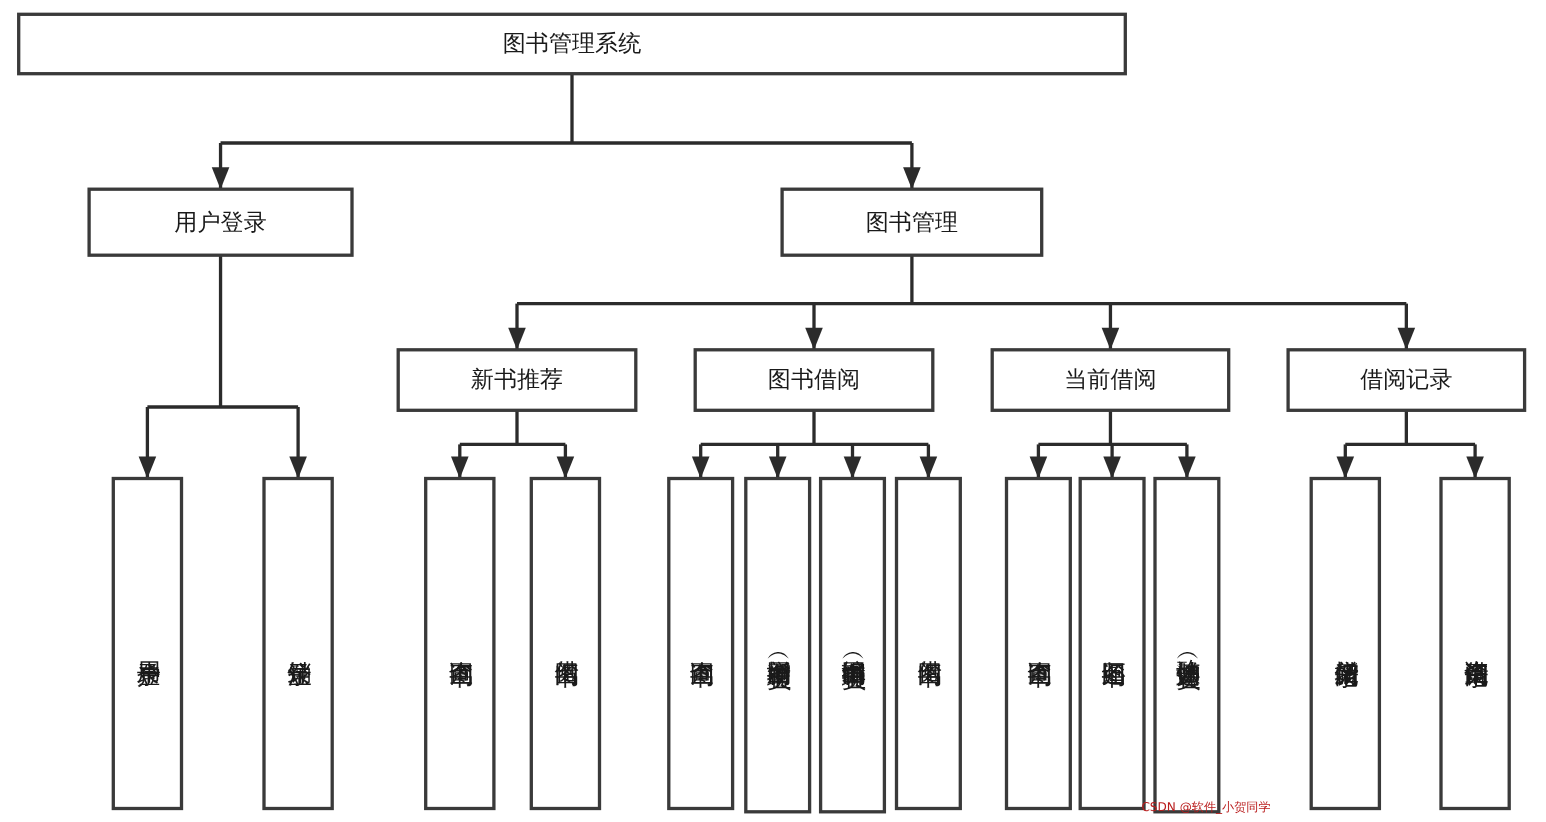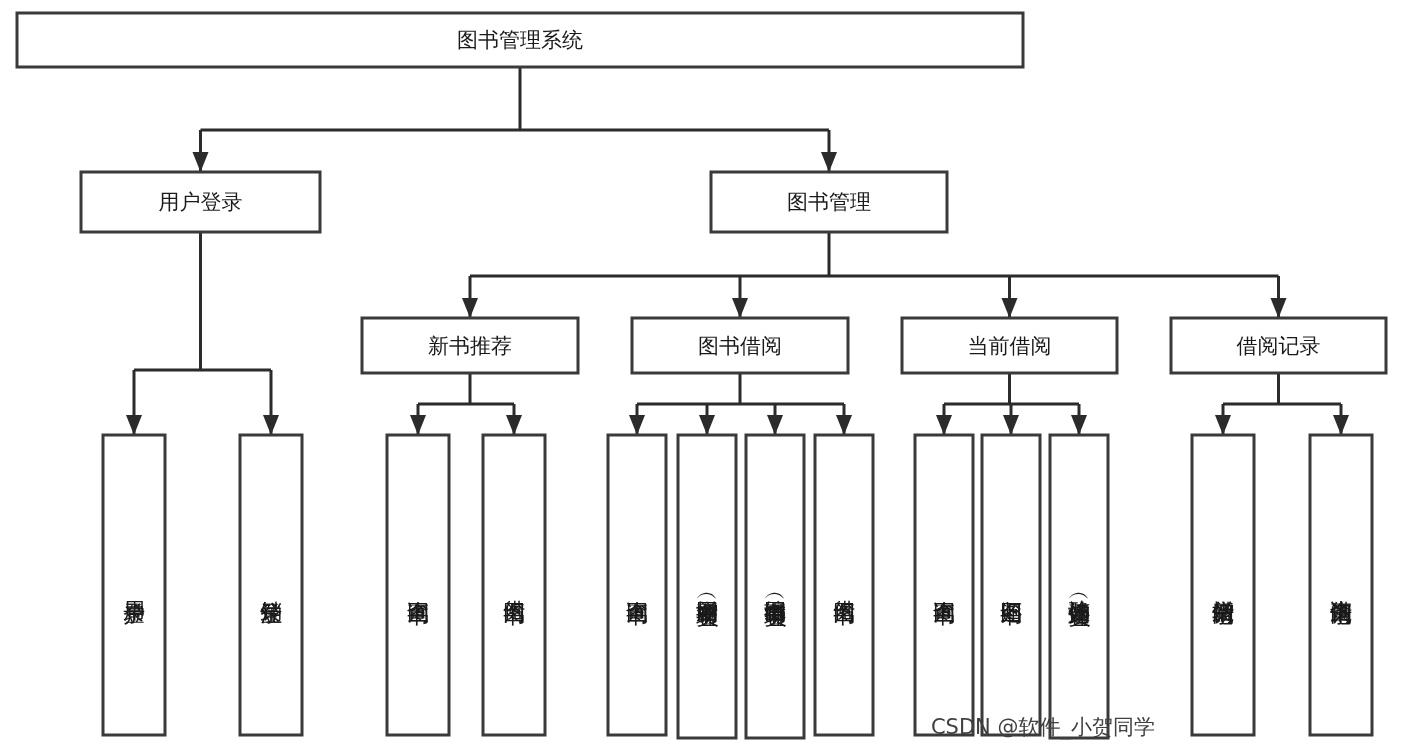--- a/index.html
+++ b/index.html
@@ -64,22 +64,22 @@
     justify-content: center;
     text-align: center;
     white-space: nowrap;
     pointer-events: none;
   }
   .watermark {
     position: absolute;
     right: 8px;
     bottom: 6px;
     font-family: "DejaVu Sans", "Liberation Sans", sans-serif;
-    font-size: 21px;
-    color: #404040;
+    font-size: 11px;
+    color: #b91c1c;
     white-space: nowrap;
     user-select: none;
   }
 </style>
 </head>
 <body>
 
 <div id="diagram-root">
 
   <svg id="diagram-svg" viewBox="0 0 1405 747">

